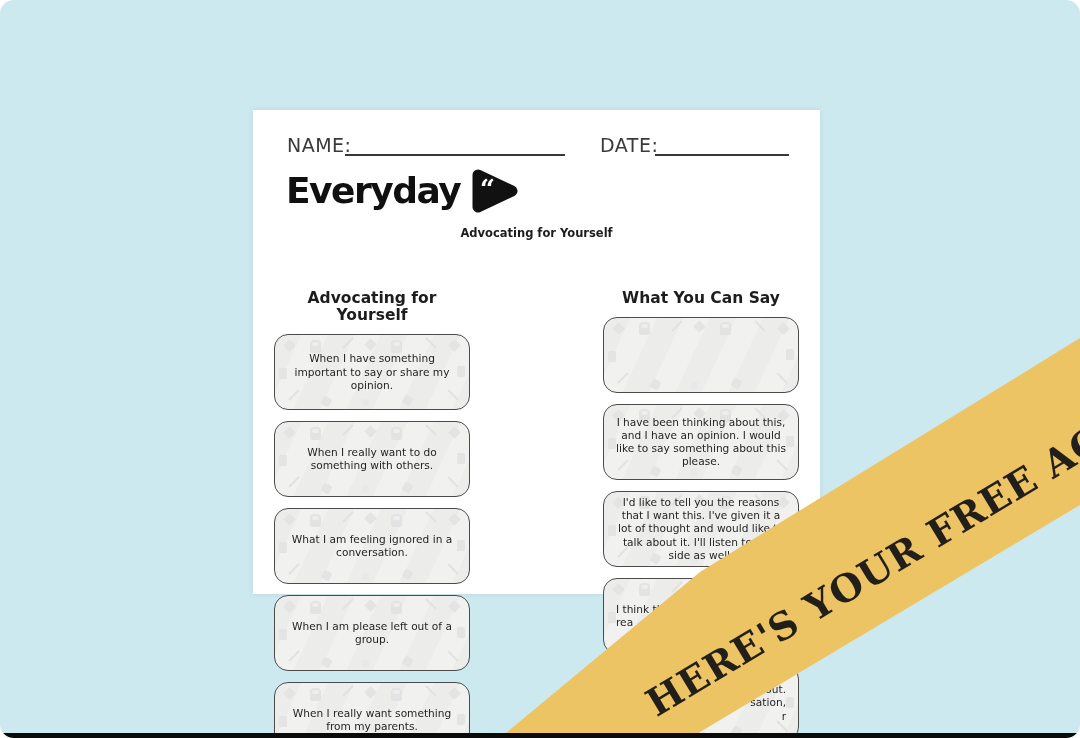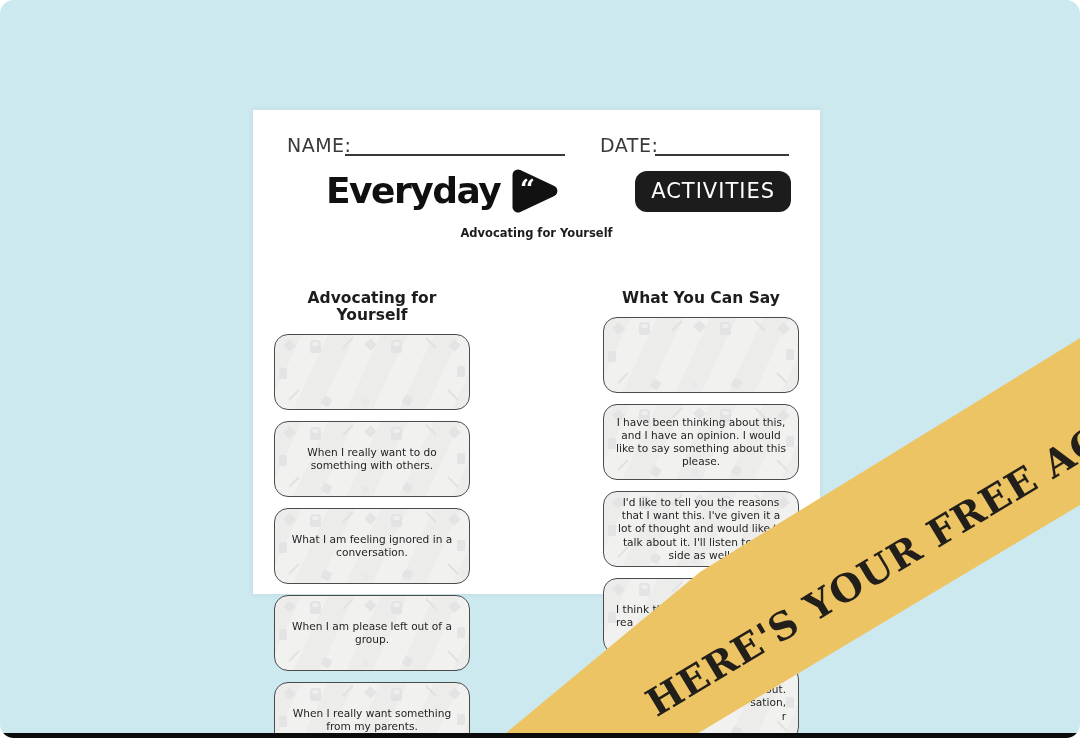--- a/index.html
+++ b/index.html
@@ -12,21 +12,21 @@
         box-shadow:0 0 6px rgba(0,0,0,0.08);}
   .name-row{position:absolute;left:0;top:0;width:100%;height:54px;}
   .field-label{position:absolute;font-size:19px;color:#3a3a3a;letter-spacing:0.5px;top:24px;}
   .lbl-name{left:34px;}
   .lbl-date{left:347px;}
   .write-line{position:absolute;height:0;border-bottom:2px solid #383838;top:44px;}
   .line-name{left:92px;width:220px;}
   .line-date{left:402px;width:134px;}
 
   .logo-row{position:absolute;left:33px;top:56px;width:505px;height:50px;display:flex;align-items:center;}
-  .logo-word{font-weight:700;color:#101010;font-size:36px;letter-spacing:-1.5px;line-height:1;margin-left:40px;}
+  .logo-word{font-weight:700;color:#101010;font-size:36px;letter-spacing:-1.5px;line-height:1;}
   .logo-icon{width:52px;height:48px;margin:0 8px;flex:0 0 auto;}
   .badge{margin-left:auto;background:#1c1c1c;color:#ffffff;border-radius:12px;
          font-size:21px;letter-spacing:1px;padding:10px 16px;line-height:1;font-weight:500;}
 
   .activity-title{position:absolute;left:0;top:116px;width:100%;text-align:center;
                   font-size:11.5px;font-weight:700;color:#1c1c1c;}
   .intro{position:absolute;left:50%;top:135px;transform:translateX(-50%);width:520px;text-align:center;
          font-size:10.5px;line-height:1.45;color:#222222;}
 
   .columns{position:absolute;left:21px;top:180px;width:525px;display:flex;justify-content:space-between;}
@@ -76,21 +76,20 @@
     </div>
 
     <div class="logo-row">
       <span class="logo-word">Everyday</span>
       <span class="logo-icon">
         <svg viewBox="0 0 52 48" width="52" height="48">
           <path d="M10 8 L44 24 L10 40 Z" fill="#111111" stroke="#111111" stroke-width="11" stroke-linejoin="round"></path>
           <text x="12" y="31" font-family="DejaVu Serif,serif" font-weight="bold" font-size="26" fill="#ffffff">“</text>
         </svg>
       </span>
-      <span class="badge">ACTIVITIES</span>
     </div>
 
     <div class="activity-title">Advocating for Yourself</div>
 
     <div class="columns">
       <div class="col">
         <div class="col-header">Advocating for Yourself</div>
         <div class="cards">
             <div class="card">
               <span class="pat pat-d" style="left: 5%; top: 8%;"></span>
@@ -100,20 +99,23 @@
               <span class="pat pat-b" style="left: 60%; top: 6%;"></span>
               <span class="pat pat-s alt" style="left: 77%; top: 10%;"></span>
               <span class="pat pat-d" style="left: 90%; top: 8%;"></span>
               <span class="pat pat-n" style="left: 2%; top: 44%;"></span>
               <span class="pat pat-n" style="left: 94%; top: 42%;"></span>
               <span class="pat pat-s" style="left: 6%; top: 80%;"></span>
               <span class="pat pat-t" style="left: 24%; top: 84%;"></span>
               <span class="pat pat-sq" style="left: 45%; top: 86%;"></span>
               <span class="pat pat-t" style="left: 66%; top: 82%;"></span>
               <span class="pat pat-s alt" style="left: 88%; top: 80%;"></span>
+              <div class="card-text align-center">
+                <div>When I have something important to say or share my opinion.</div>
+              </div>
             </div>
             <div class="card">
               <span class="pat pat-d" style="left: 5%; top: 8%;"></span>
               <span class="pat pat-b" style="left: 18%; top: 6%;"></span>
               <span class="pat pat-s" style="left: 34%; top: 10%;"></span>
               <span class="pat pat-d" style="left: 47%; top: 6%;"></span>
               <span class="pat pat-b" style="left: 60%; top: 6%;"></span>
               <span class="pat pat-s alt" style="left: 77%; top: 10%;"></span>
               <span class="pat pat-d" style="left: 90%; top: 8%;"></span>
               <span class="pat pat-n" style="left: 2%; top: 44%;"></span>

